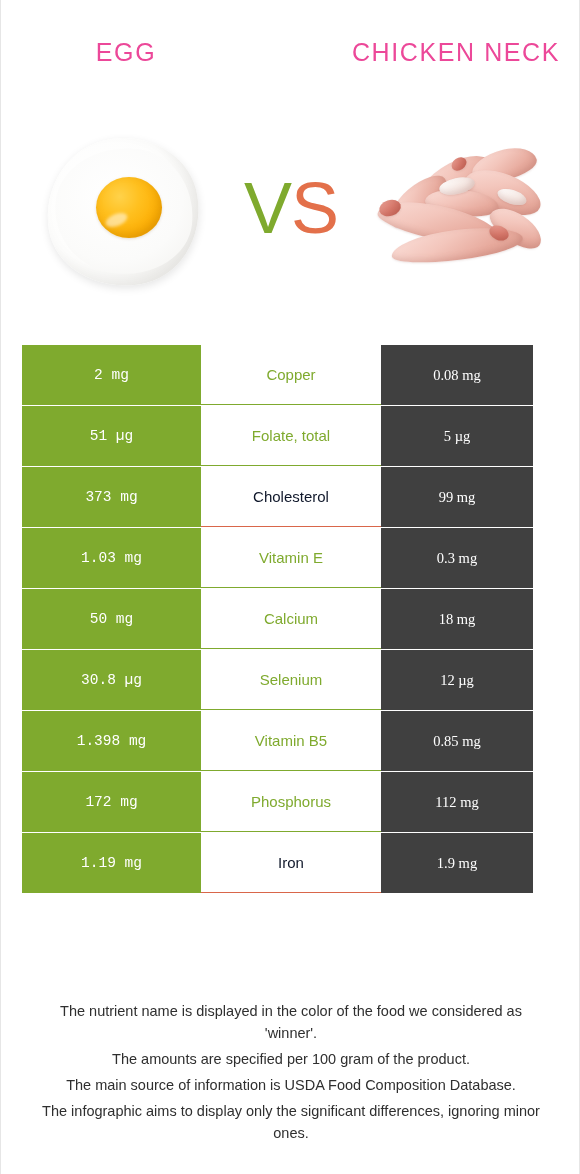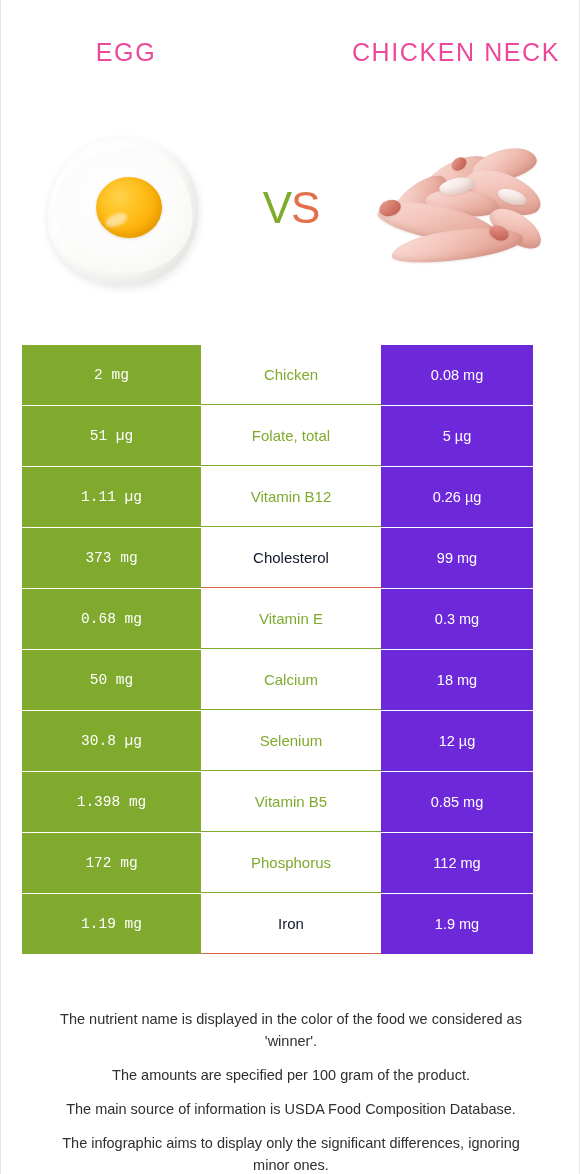--- a/index.html
+++ b/index.html
@@ -142,21 +142,21 @@
 
   
   .vs {
     position: absolute;
     left: 0;
     top: 172px;
     width: 580px;
     text-align: center;
     font-family: "Liberation Sans", sans-serif;
     font-weight: 400;
-    font-size: 44px;
+    font-size: 72px;
     line-height: 72px;
     letter-spacing: -1px;
     pointer-events: none;
   }
   .vs .v { color: #7faa2e; }
   .vs .s { color: #e3704a; }
 
   
   .table {
     position: absolute;
@@ -191,39 +191,40 @@
     font-size: 15px;
     font-weight: 500;
     border-bottom: 1px solid #7faa2e;
     height: 60px;
   }
   .cell.mid.win-right {
     border-bottom-color: #d9664a;
   }
   .cell.right {
     width: 152px;
-    background: #6d28d9;
+    background: #404040;
     color: #ffffff;
+    font-family: Liberation Serif, serif;
   }
   .label-green { color: #7faa2e; }
   .label-orange { color: #0f172a; }
 
   
   .footnote {
     position: absolute;
     left: 30px;
     top: 996px;
     width: 520px;
     text-align: center;
     font-family: "Liberation Sans", sans-serif;
     font-size: 14.5px;
     line-height: 22px;
     color: #2f2f2f;
   }
-  .footnote p { margin: 12px; }
+  .footnote p { margin: 4px; }
 </style>
 </head>
 <body>
 
 <div class="page">
 
   <div class="titles">
     <div class="title left">Egg</div>
     <div class="title right">Chicken neck</div>
   </div>
@@ -260,47 +261,40 @@
   </div>
 
   <div class="vs">
     <span class="v">V</span><span class="s">S</span>
   </div>
 
   <div class="table">
       <div class="row">
         <div class="cell left">2 mg</div>
         <div class="cell mid">
-          <span class="label-green">Chicken</span>
+          <span class="label-green">Copper</span>
         </div>
         <div class="cell right">0.08 mg</div>
       </div>
       <div class="row">
         <div class="cell left">51 µg</div>
         <div class="cell mid">
           <span class="label-green">Folate, total</span>
         </div>
         <div class="cell right">5 µg</div>
-      </div>
-      <div class="row">
-        <div class="cell left">1.11 µg</div>
-        <div class="cell mid">
-          <span class="label-green">Vitamin B12</span>
-        </div>
-        <div class="cell right">0.26 µg</div>
       </div>
       <div class="row">
         <div class="cell left">373 mg</div>
         <div class="cell mid win-right">
           <span class="label-orange">Cholesterol</span>
         </div>
         <div class="cell right">99 mg</div>
       </div>
       <div class="row">
-        <div class="cell left">0.68 mg</div>
+        <div class="cell left">1.03 mg</div>
         <div class="cell mid">
           <span class="label-green">Vitamin E</span>
         </div>
         <div class="cell right">0.3 mg</div>
       </div>
       <div class="row">
         <div class="cell left">50 mg</div>
         <div class="cell mid">
           <span class="label-green">Calcium</span>
         </div>

